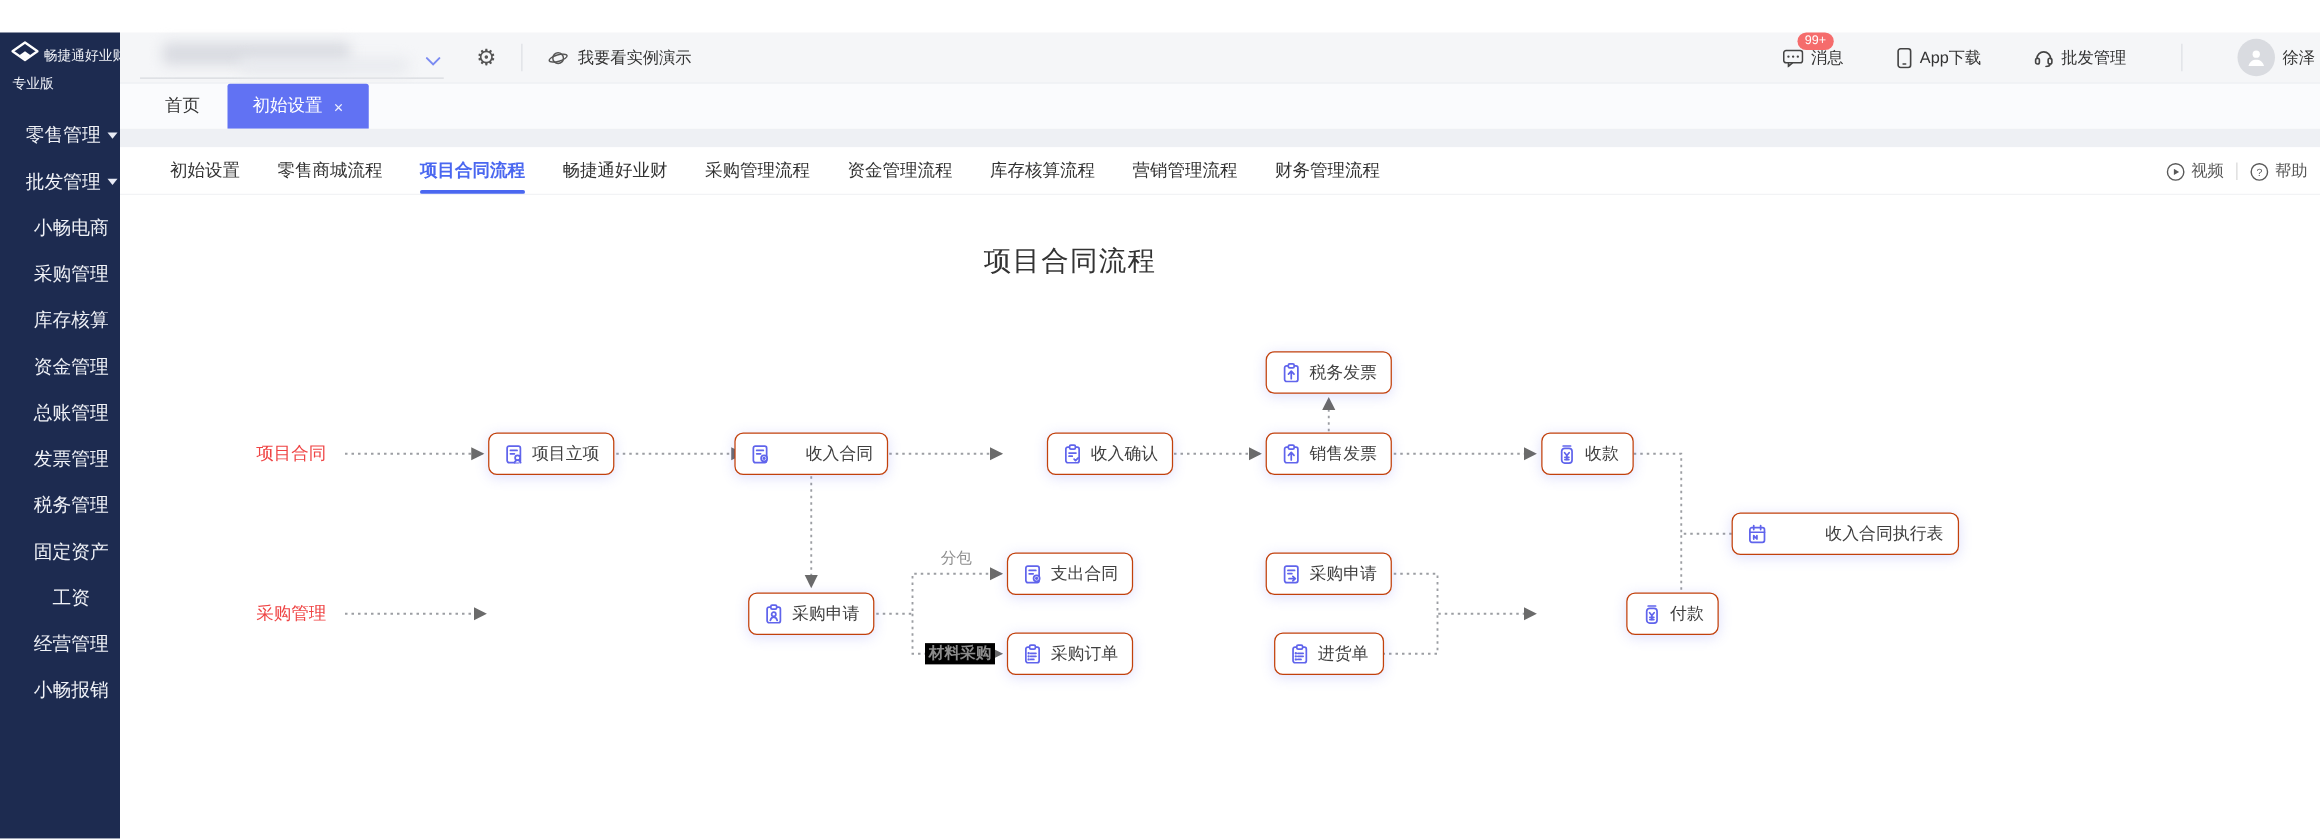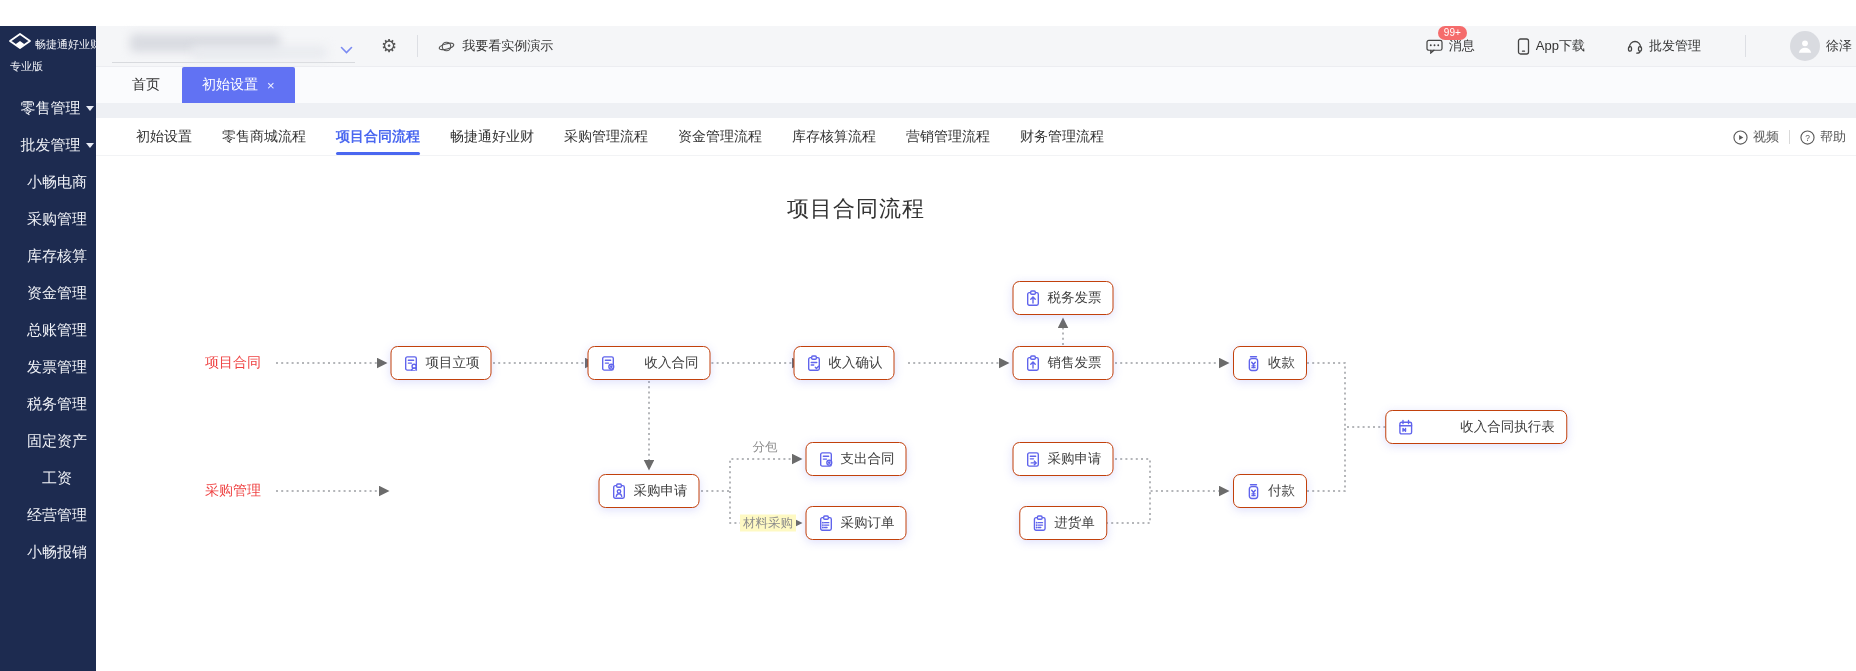--- a/index.html
+++ b/index.html
@@ -54,21 +54,21 @@
 
   
   .canvas { position:absolute; left:0; top:0; width:1760px; height:553px; z-index:1; }
   .canvas svg.edges { position:absolute; left:0; top:0; }
   .flow-title { position:absolute; left:760px; top:76px; transform:translateX(-50%); font-size:22px; color:#333; font-weight:500; letter-spacing:1px; white-space:nowrap; }
   .fnode { position:absolute; transform:translate(-50%,-50%); display:inline-flex; align-items:center; gap:6px; height:34px; padding:0 11px; background:#fff; border:1px solid #c2410c; border-radius:7px; box-shadow:0 2px 10px rgba(103,110,242,.22); font-size:13.5px; color:#404040; cursor:pointer; white-space:nowrap; }
   .fnode svg { width:17px; height:17px; stroke:#6064ec; fill:none; stroke-width:1.3; stroke-linecap:round; stroke-linejoin:round; flex:none; }
   .fnode svg .fw { fill:#fff; }
   .row-label { position:absolute; transform:translate(-50%,-50%); font-size:14px; color:#ef4444; font-weight:500; white-space:nowrap; }
   .edge-label { position:absolute; transform:translate(-50%,-50%); font-size:12.5px; color:#8c8c8c; white-space:nowrap; }
-  .edge-label.bg { background:#fef9c3; padding:0 3px; }
+  .edge-label.bg { background:#000000; padding:0 3px;font-weight:bold; }
 
   .icon-svg { display:inline-block; vertical-align:middle; }
 </style>
 </head>
 <body>
 
 <div class="app">
   <div class="topstrip"></div>
 
   <div class="sidebar">
@@ -245,21 +245,21 @@
           <span style="display: inline-flex;">
             <svg viewBox="0 0 16 16">
               <rect x="3" y="1.8" width="10" height="12.4" rx="1.5"></rect>
               <path d="M5.5 5h5M5.5 7.6h3"></path>
               <circle class="fw" cx="11.1" cy="11" r="2.3"></circle>
               <circle cx="11.1" cy="11" r=".6"></circle>
             </svg>
           </span>
           <span>收入合同</span>
         </div>
-        <div class="fnode" style="left: 748px; top: 245px;">
+        <div class="fnode" style="left: 792px; top: 245px;">
           <span style="display: inline-flex;">
             <svg viewBox="0 0 16 16">
               <rect x="3" y="2.5" width="10" height="11.8" rx="1.5"></rect>
               <rect class="fw" x="5.8" y="1" width="4.4" height="3" rx="1"></rect>
               <path d="M5.4 7h5.2M5.4 9.4h2.4"></path>
               <path d="M9.2 11.6l1.1 1.1 2-2.1"></path>
             </svg>
           </span>
           <span>收入确认</span>
         </div>
@@ -350,21 +350,21 @@
           <span style="display: inline-flex;">
             <svg viewBox="0 0 16 16">
               <rect x="3" y="2.5" width="10" height="11.8" rx="1.5"></rect>
               <rect class="fw" x="5.8" y="1" width="4.4" height="3" rx="1"></rect>
               <path d="M6.6 7.2h4M6.6 9.5h4M6.6 11.8h2.4"></path>
               <path d="M5.1 7.2h.01M5.1 9.5h.01M5.1 11.8h.01" stroke-width="1.8"></path>
             </svg>
           </span>
           <span>进货单</span>
         </div>
-        <div class="fnode" style="left: 1174px; top: 373px; justify-content: flex-end;">
+        <div class="fnode" style="left: 1242px; top: 373px; justify-content: flex-end;">
           <span style="display: inline-flex;">
             <svg viewBox="0 0 16 16">
               <path d="M5.2 1.7h5.6"></path>
               <rect x="4.1" y="3.4" width="7.8" height="11.2" rx="2.3"></rect>
               <path d="M6.3 6.8L8 8.9l1.7-2.1M8 8.9v3.2M6.5 10.2h3M6.5 11.9h3"></path>
             </svg>
           </span>
           <span>付款</span>
         </div>
         <div class="row-label" style="left: 137px; top: 245px;">项目合同</div>

